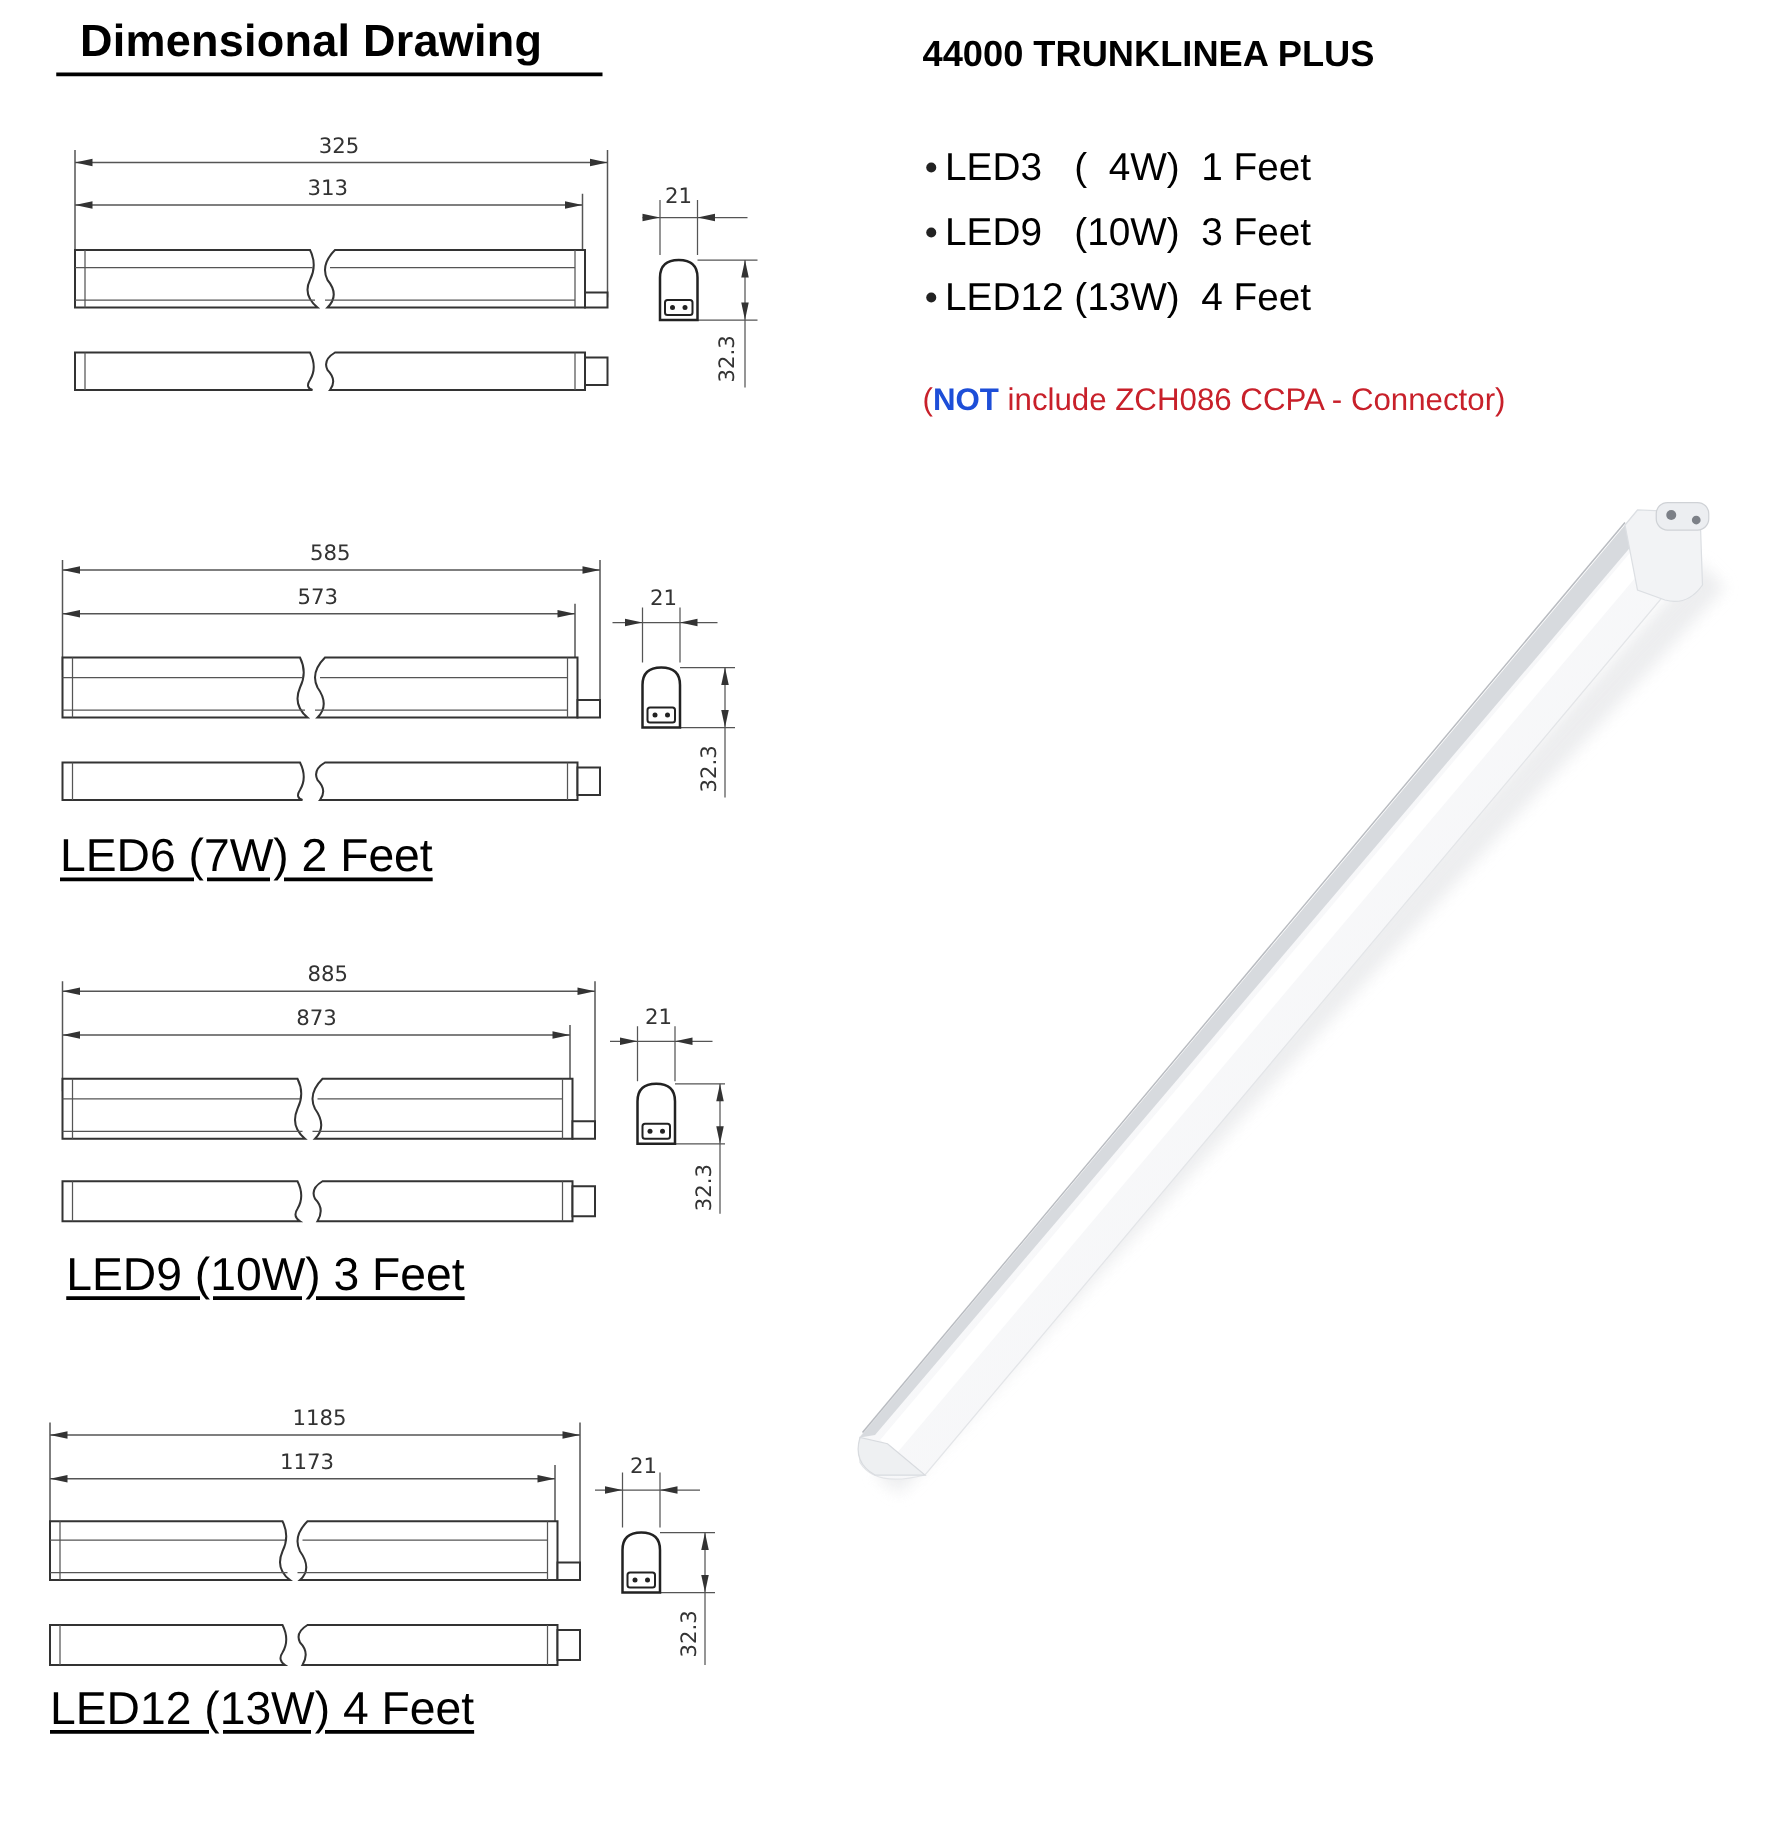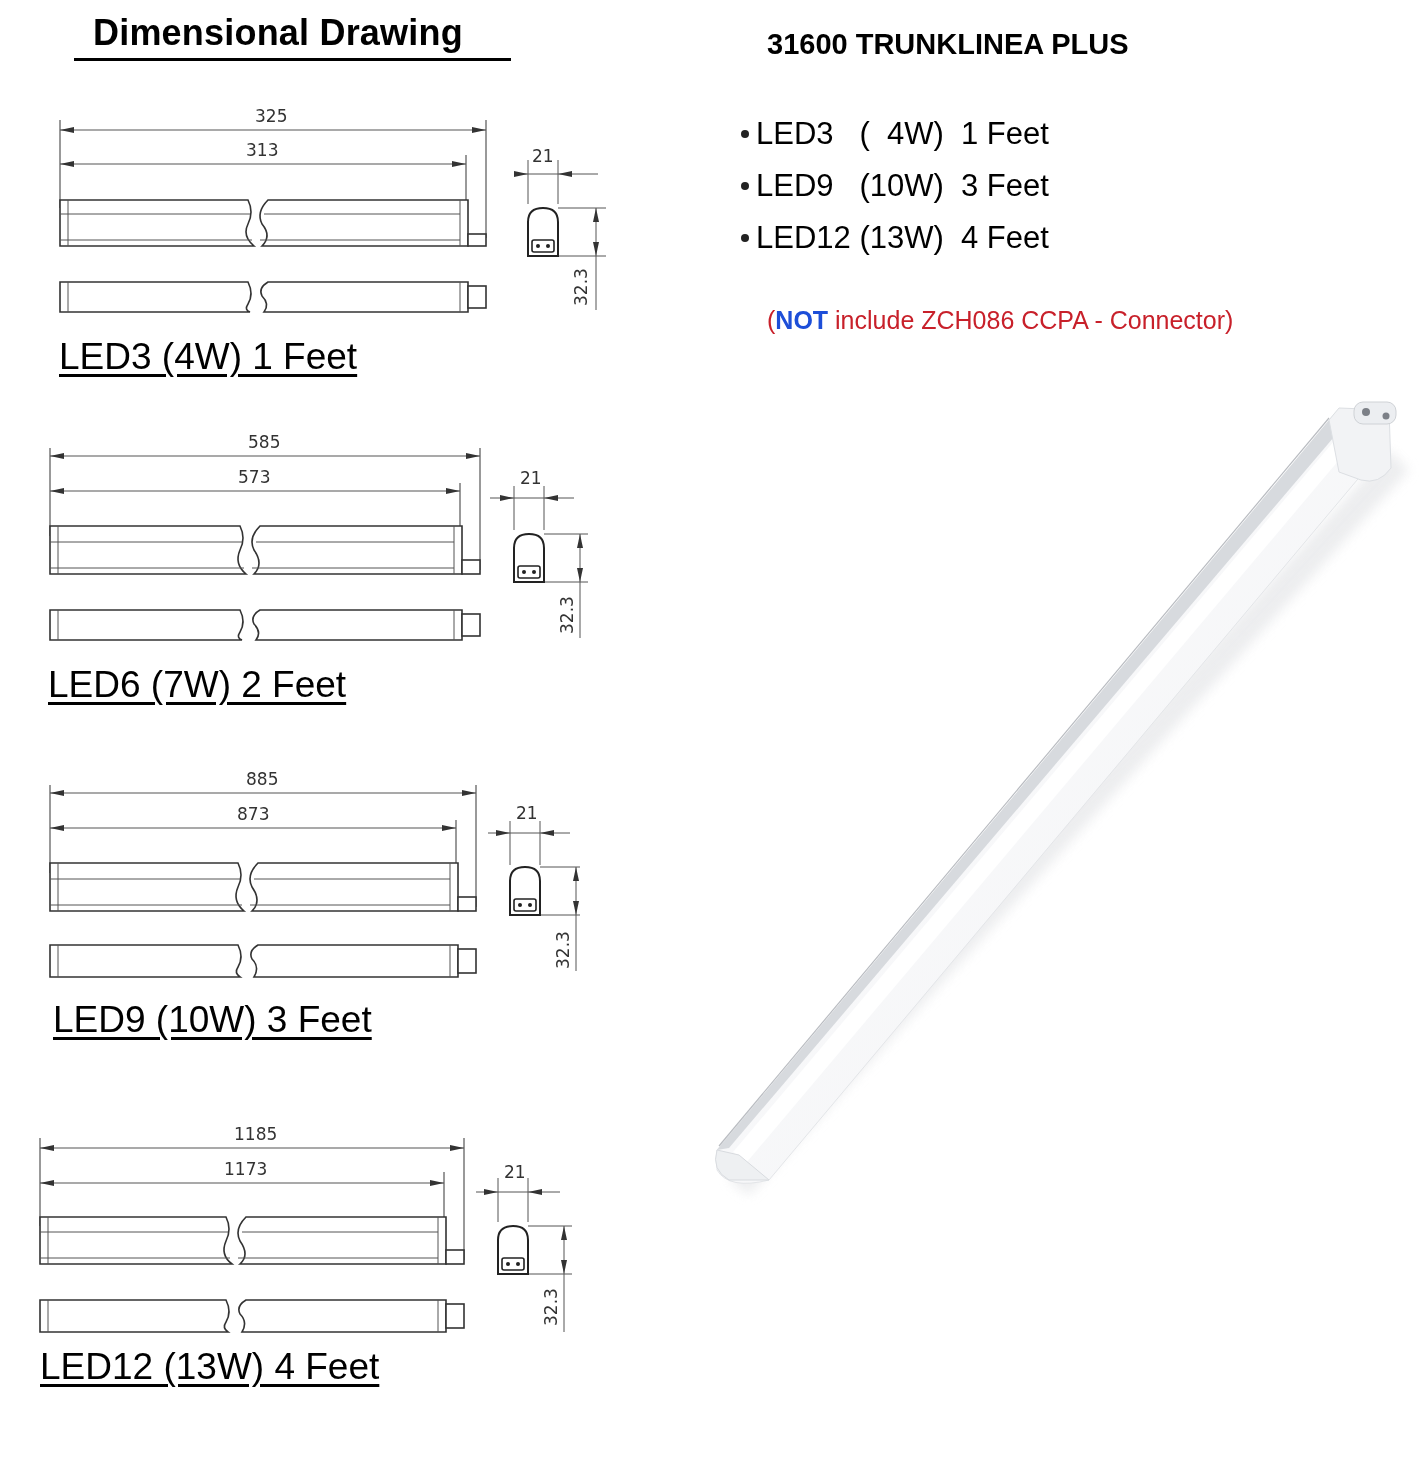--- a/index.html
+++ b/index.html
@@ -1,18 +1,18 @@
 <!DOCTYPE html>
 <html><head>
 <meta charset="utf-8">
 <style>
   html, body { margin: 0; padding: 0; background: #ffffff; }
   body { width: 1420px; height: 1460px; position: relative; overflow: hidden;
          font-family: "Liberation Sans", sans-serif; color: #000; }
-  .abs { position: absolute; margin-left: 29px; }
+  .abs { position: absolute; }
   .main-title { left: 64px; top: 12px; font-size: 36px; font-weight: bold; white-space: nowrap; letter-spacing: 0.2px; }
   .main-title-rule { left: 45px; top: 58px; width: 437px; height: 3px; background: #000; }
   .drawing { position: absolute; }
   .drawing svg { position: absolute; left: 0; top: 0; overflow: visible; }
   .dim-text { font-family: "DejaVu Sans", sans-serif; font-size: 17px; fill: #333; }
   .caption { position: absolute; font-size: 37px; text-decoration: underline; text-decoration-thickness: 3px;
              text-underline-offset: 5px; white-space: nowrap; }
   .product-title { left: 738px; top: 28px; font-size: 29px; font-weight: bold; white-space: nowrap; }
   .spec-list { left: 738px; top: 102px; margin: 0; padding: 0; list-style: none; }
   .spec-item { font-size: 31px; line-height: 40px; white-space: pre; display: flex; align-items: center; margin-top: 12px; }
@@ -83,21 +83,20 @@
       <polygon points="546,108 543,122 549,122"></polygon>
         <polygon points="546,156 543,142 549,142"></polygon>
     </g>
     <text class="dim-text" x="482" y="62">21</text>
     <text class="dim-text" transform="translate(537,206) rotate(-90)">32.3</text>
     <path d="M478,156 V122 Q478,108 493,108 Q508,108 508,122 V156 Z" fill="#fff" stroke="#222" stroke-width="2"></path>
     <rect x="482" y="140" width="22" height="12" rx="2" fill="#fff" stroke="#222" stroke-width="1.6"></rect>
     <circle cx="488" cy="146" r="2" fill="#222"></circle>
       <circle cx="498" cy="146" r="2" fill="#222"></circle>
   </svg>
-  <div class="caption" style="left:9px; top:236px;">LED3 (4W) 1 Feet</div>
 </div>
 
 <div class="drawing" style="left:40px; top:428px; width:570px; height:290px;">
   <svg width="570" height="210">
     <g stroke="#555" stroke-width="1.2" fill="none">
       <line x1="10" y1="20" x2="10" y2="108"></line>
         <line x1="440" y1="20" x2="440" y2="142"></line>
       <line x1="420" y1="55" x2="420" y2="100"></line>
       <line x1="10" y1="28" x2="440" y2="28"></line>
         <line x1="10" y1="63" x2="420" y2="63"></line>
@@ -269,21 +268,21 @@
     <text class="dim-text" x="474" y="58">21</text>
     <text class="dim-text" transform="translate(527,206) rotate(-90)">32.3</text>
     <path d="M468,154 V120 Q468,106 483,106 Q498,106 498,120 V154 Z" fill="#fff" stroke="#222" stroke-width="2"></path>
     <rect x="472" y="138" width="22" height="12" rx="2" fill="#fff" stroke="#222" stroke-width="1.6"></rect>
     <circle cx="478" cy="144" r="2" fill="#222"></circle>
       <circle cx="488" cy="144" r="2" fill="#222"></circle>
   </svg>
   <div class="caption" style="left:10px; top:226px;">LED12 (13W) 4 Feet</div>
 </div>
 
-<div class="abs product-title">31600 TRUNKLINEA PLUS</div>
+<div class="abs product-title">44000 TRUNKLINEA PLUS</div>
 <ul class="abs spec-list">
   <li class="spec-item"><span class="bullet"></span><span>LED3   (  4W)  1 Feet</span></li>
   <li class="spec-item"><span class="bullet"></span><span>LED9   (10W)  3 Feet</span></li>
   <li class="spec-item"><span class="bullet"></span><span>LED12 (13W)  4 Feet</span></li>
 </ul>
 <div class="abs note"><span>(</span><b>NOT</b><span> include ZCH086 CCPA - Connector)</span></div>
 
 <div class="abs photo">
   <svg width="760" height="860" viewBox="0 0 760 860">
     <defs>

